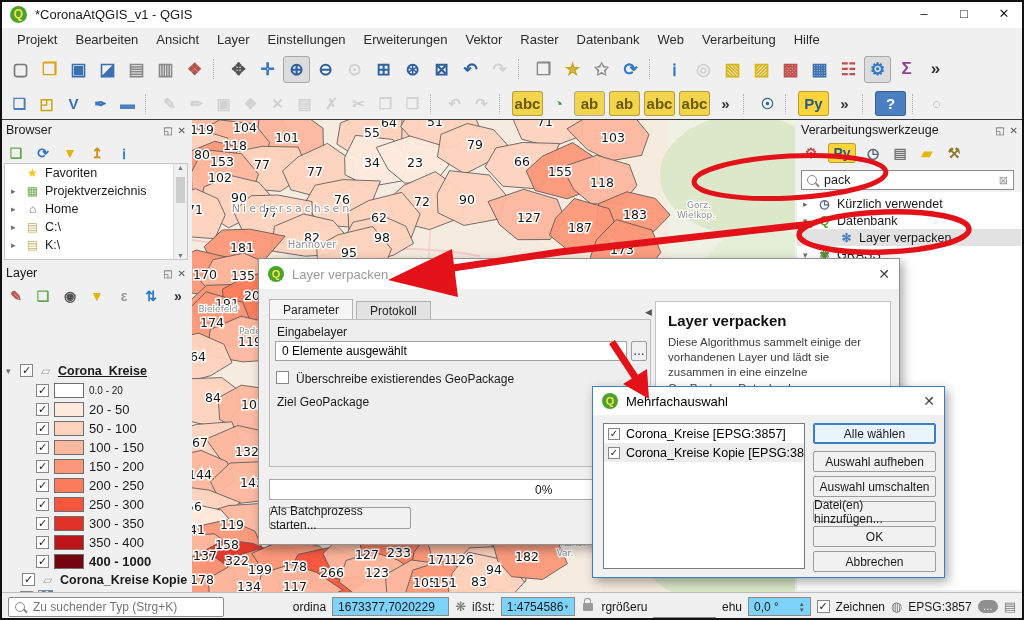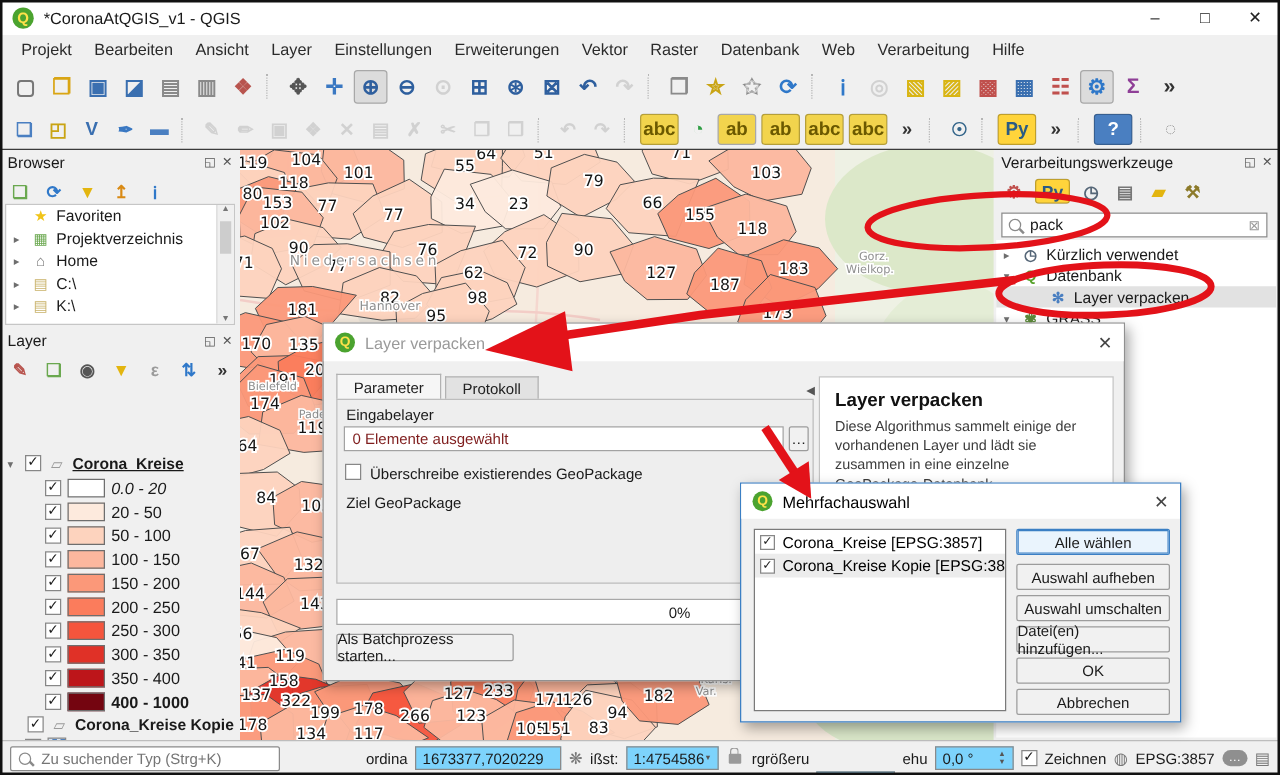--- a/index.html
+++ b/index.html
@@ -82,21 +82,21 @@
   .dtitle{height:30px;background:#fff;display:flex;align-items:center;gap:8px;padding:0 9px;}
   .dtitle .qlogo{width:16px;height:16px;font-size:11px;}
   .dclose{margin-left:auto;color:#444;font-size:14px;}
   #pack-dialog{left:258px;top:258px;width:642px;height:287px;z-index:20;}
   #pack-dialog .dtitle span.t{font-size:13px;color:#9a9a9a;}
   .dtab{position:absolute;display:flex;align-items:center;padding:0 13px;font-size:12px;
         border:1px solid #b2b2b2;border-bottom:none;background:#e2e2e2;color:#222;}
   .dtab.active{background:#f6f6f6;}
   .formbox{position:absolute;left:10px;top:60px;width:382px;height:148px;border:1px solid #bdbdbd;background:#eeeeee;box-sizing:border-box;}
   .flabel{position:absolute;font-size:12px;color:#1a1a1a;}
-  .tinput{position:absolute;background:#fff;border:1px solid #a2a2a2;font-size:12px;color:#7f1d1d;
+  .tinput{position:absolute;background:#fff;border:1px solid #a2a2a2;font-size:12px;color:#000000;
           display:flex;align-items:center;padding:0 6px;box-sizing:border-box;}
   .btn{position:absolute;background:#f1f1f1;border:1px solid #9c9c9c;border-radius:2px;font-size:12px;color:#1a1a1a;
        display:flex;align-items:center;justify-content:center;box-sizing:border-box;}
   .helpbox{position:absolute;left:396px;top:42px;width:236px;height:170px;background:#fff;border:1px solid #c2c2c2;
            box-sizing:border-box;overflow:hidden;}
   .helpbox h3{margin:10px 12px 6px;font-size:15px;color:#111;}
   .helpbox p{margin:0 12px;font-size:11.5px;line-height:1.32;color:#3c3c3c;}
   .help-collapse{position:absolute;left:386px;top:48px;font-size:9px;color:#555;}
   .progress{position:absolute;left:10px;top:220px;width:622px;height:21px;background:#fff;border:1px solid #a8a8a8;box-sizing:border-box;}
   .progress span{position:absolute;left:265px;top:3px;font-size:12px;color:#1a1a1a;}
@@ -462,21 +462,21 @@
     <div id="layer-tree" style="position: relative; height: 300px;">
         <div class="trow" style="position: absolute; left: 0px; right: 0px; top: 52px;">
           <span class="exp">▾</span>
           <span class="cb">✓</span>
           <span class="ticon" style="color: rgb(154, 154, 154);">▱</span>
           <span class="rootlayer">Corona_Kreise</span>
         </div>
         <div class="trow" style="position: absolute; left: 0px; right: 0px; top: 72px; padding-left: 36px;">
           <span class="cb">✓</span>
           <span class="sw" style="background: rgb(255, 255, 255);"></span>
-          <span style="font-size: 13px; font-style: italic;">0.0 - 20</span>
+          <span style="font-size: 10px;">0.0 - 20</span>
         </div>
         <div class="trow" style="position: absolute; left: 0px; right: 0px; top: 91px; padding-left: 36px;">
           <span class="cb">✓</span>
           <span class="sw" style="background: rgb(253, 234, 221);"></span>
           <span style="font-size: 13px;">20 - 50</span>
         </div>
         <div class="trow" style="position: absolute; left: 0px; right: 0px; top: 110px; padding-left: 36px;">
           <span class="cb">✓</span>
           <span class="sw" style="background: rgb(253, 211, 190);"></span>
           <span style="font-size: 13px;">50 - 100</span>

